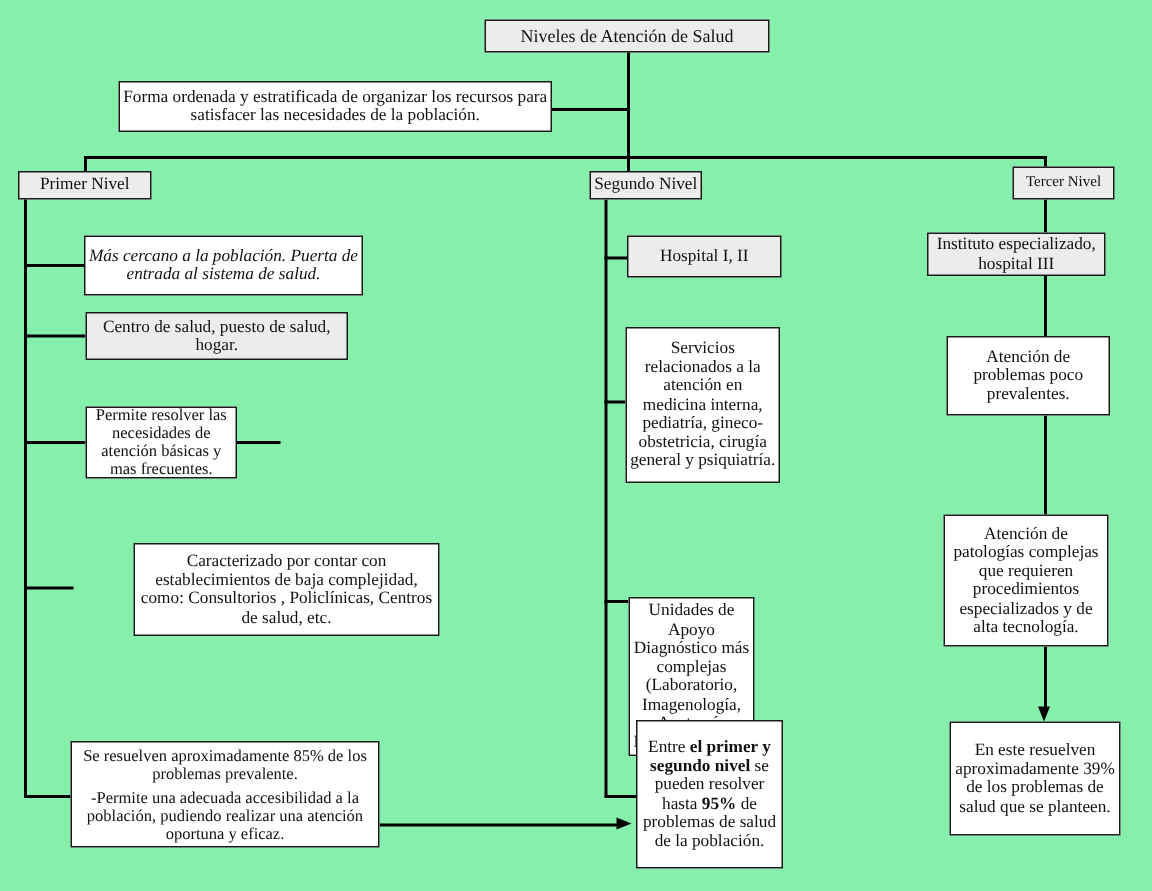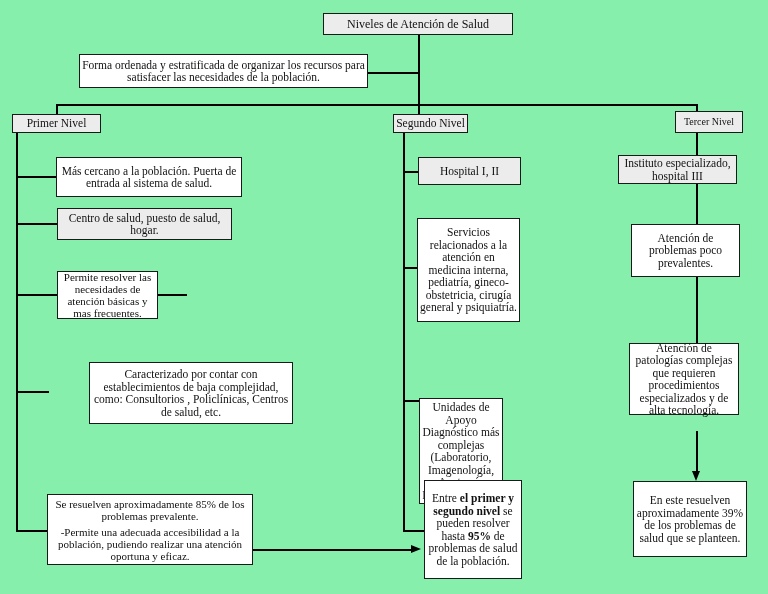--- a/index.html
+++ b/index.html
@@ -76,21 +76,21 @@
   <div class="box shaded" style="left:12px;top:114px;width:89px;height:19px;">
     <span>Primer Nivel</span>
   </div>
   <div class="box shaded" style="left:393px;top:114px;width:75px;height:19px;">
     <span>Segundo Nivel</span>
   </div>
   <div class="box shaded small" style="left:664px;top:111px;width:68px;height:22px;margin-left:11px;">
     <span>Tercer Nivel</span>
   </div>
 
-  <div class="box" style="left:56px;top:157px;width:186px;height:40px;">
+  <div class="box" style="left:56px;top:157px;width:186px;height:40px;font-style:italic;">
     <span>Más cercano a la población. Puerta de entrada al sistema de salud.</span>
   </div>
   <div class="box shaded" style="left:57px;top:208px;width:175px;height:32px;justify-content:center;">
     <span>Centro de salud, puesto de salud, hogar.</span>
   </div>
   <div class="box" style="left:57px;top:271px;width:101px;height:48px;font-size:11px;line-height:12px;">
     <span>Permite resolver las necesidades de atención básicas y mas frecuentes.</span>
   </div>
   <div class="box" style="left:49px;top:362px;width:204px;height:62px;margin-left:40px;">
     <span>Caracterizado por contar con establecimientos de baja complejidad, como: Consultorios , Policlínicas, Centros de salud, etc.</span>
@@ -112,20 +112,20 @@
   <div class="box" style="left:424px;top:480px;width:98px;height:99px;">
     <span><span>Entre </span><b>el primer y segundo nivel</b><span> se pueden resolver hasta </span><b>95%</b><span> de problemas de salud de la población.</span></span>
   </div>
 
   <div class="box shaded" style="left:618px;top:155px;width:119px;height:29px;">
     <span>Instituto especializado, hospital III</span>
   </div>
   <div class="box" style="left:631px;top:224px;width:109px;height:53px;">
     <span>Atención de problemas poco prevalentes.</span>
   </div>
-  <div class="box" style="left:629px;top:343px;width:110px;height:72px;">
+  <div class="box" style="left:629px;top:343px;width:110px;height:88px;">
     <span>Atención de patologías complejas que requieren procedimientos especializados y de alta tecnología.</span>
   </div>
   <div class="box" style="left:633px;top:481px;width:114px;height:76px;">
     <span>En este resuelven aproximadamente 39% de los problemas de salud que se planteen.</span>
   </div>
 
 </div>
 
 </body></html>

